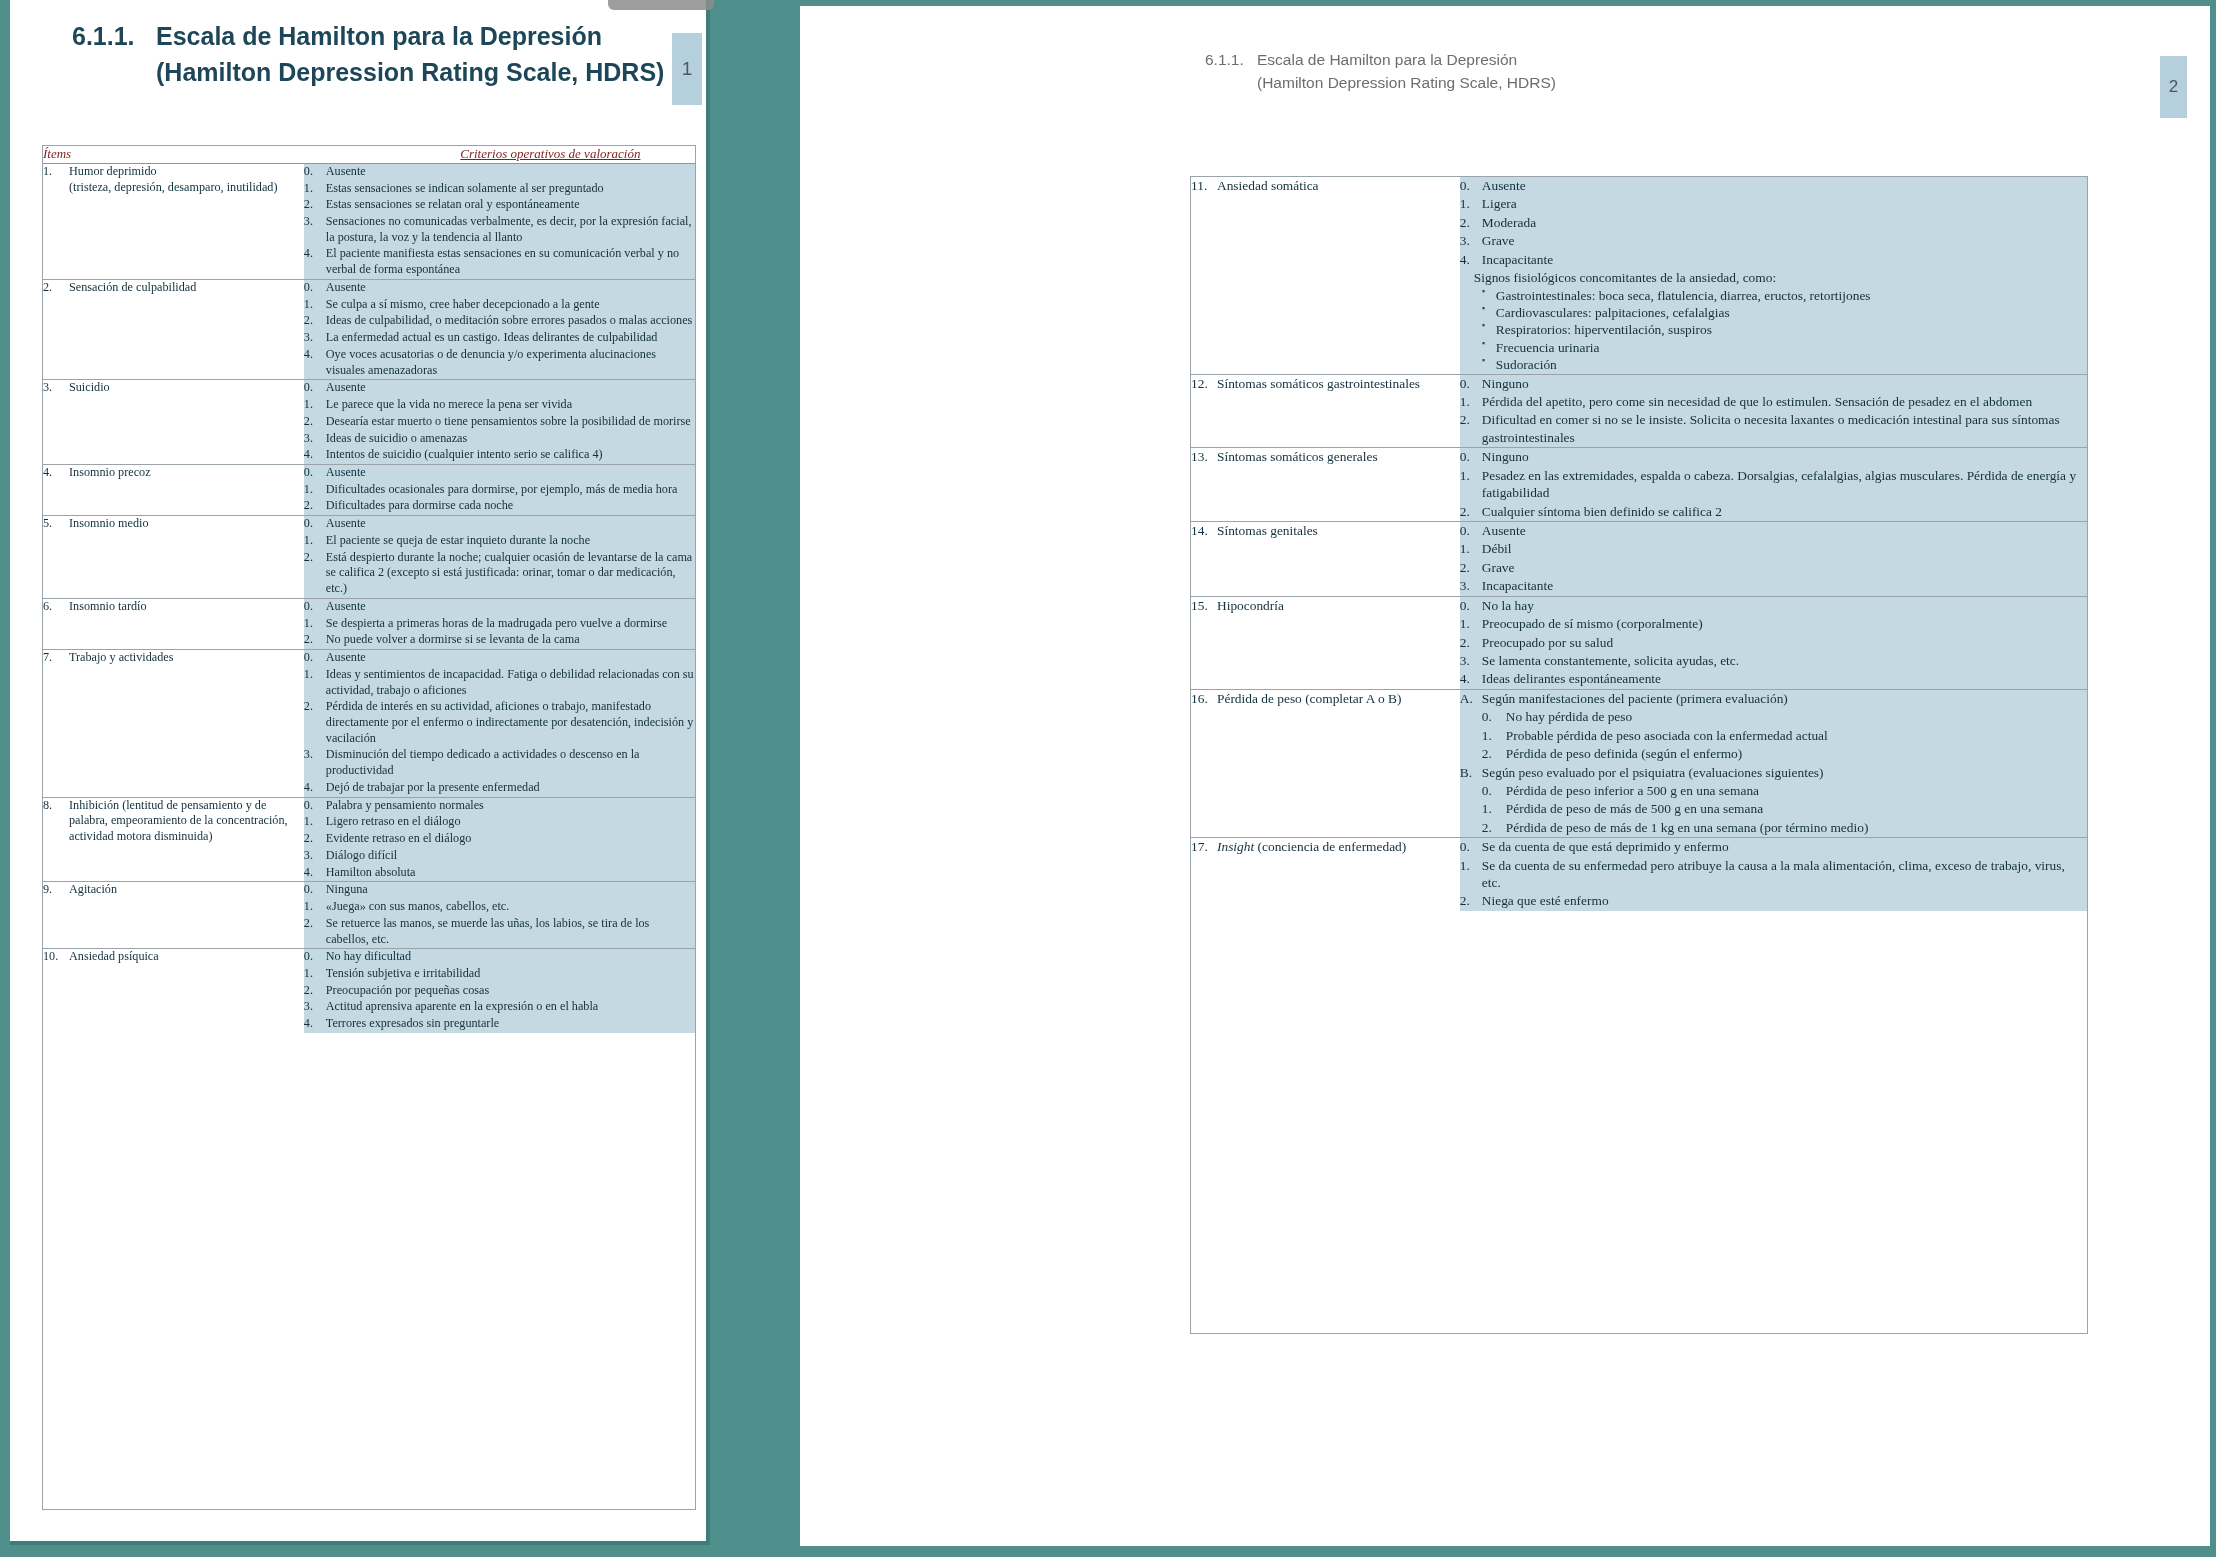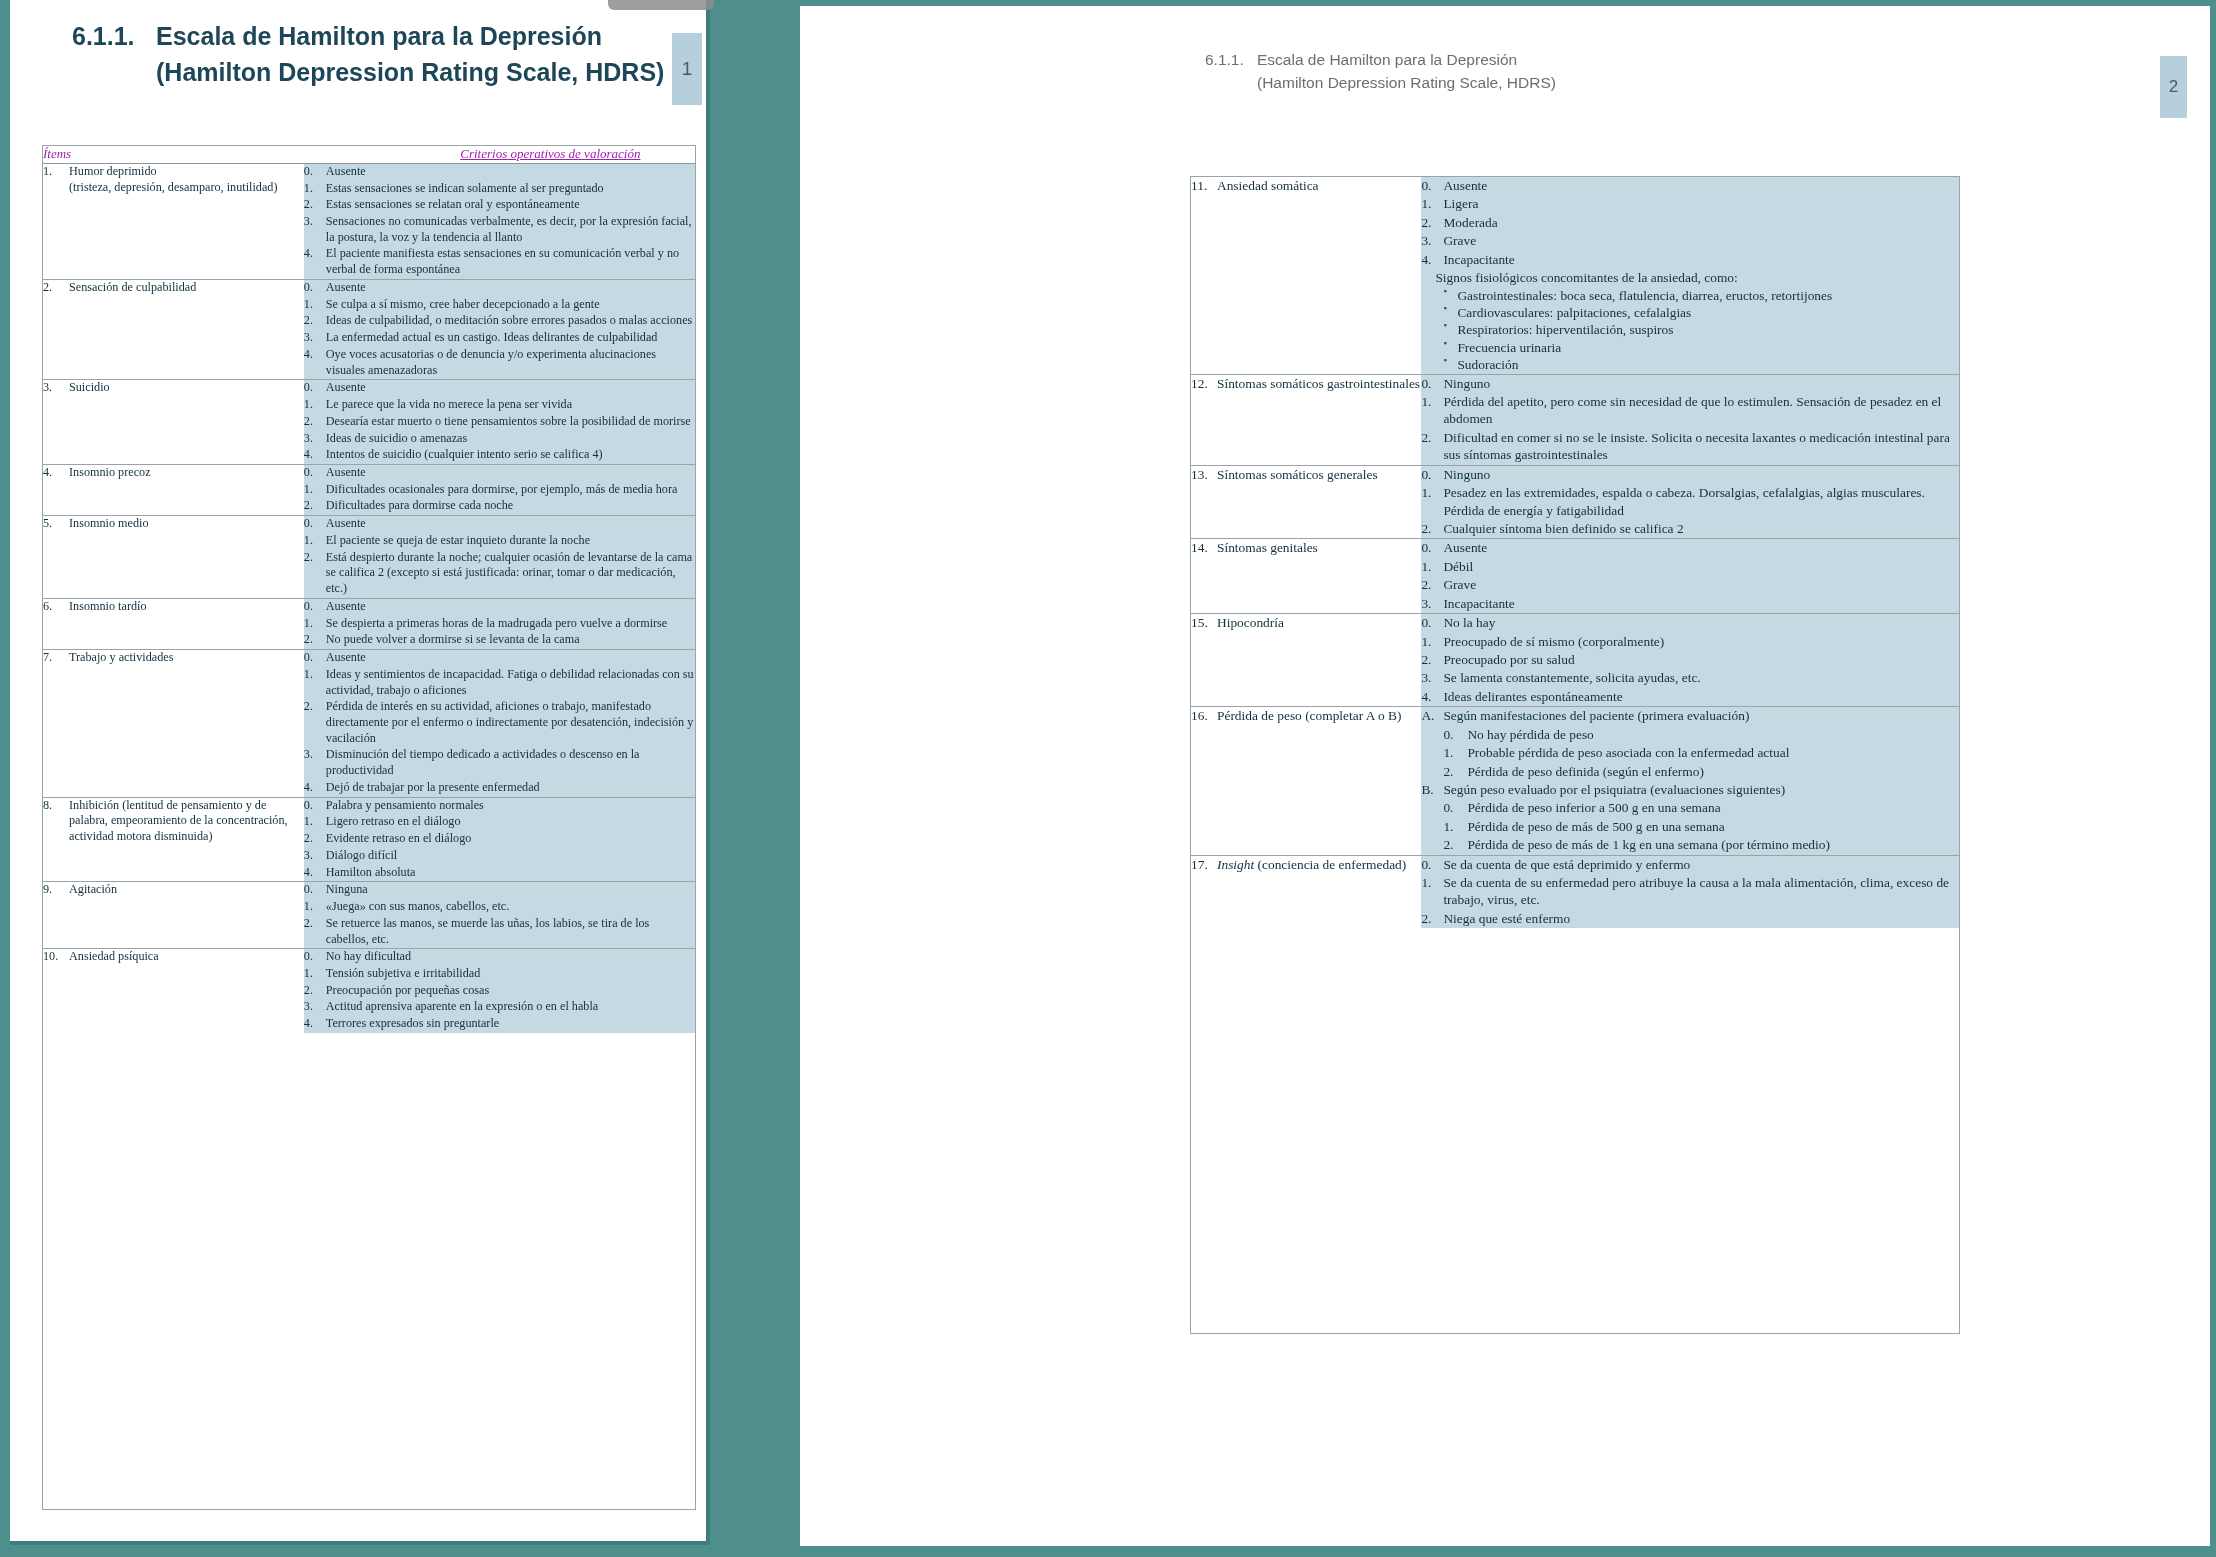--- a/index.html
+++ b/index.html
@@ -91,21 +91,21 @@
     border-collapse:collapse;
     width:100%;
     table-layout:fixed;
   }
   table.scale td{
     vertical-align:top;
     padding:0;
   }
   .thead td{
     font-style:italic;
-    color:#a21caf;
+    color:#7f1d1d;
     border-bottom:1px solid #8d969b;
     padding:9px 8px 6px 10px;
   }
   .thead td.c2{ text-align:left; padding-left:0; }
   .thead .crit-label{ display:block; }
 
   tr.row > td{
     border-top:1px solid #9aa3a7;
   }
   tr.row:first-of-type > td{ border-top:none; }
@@ -544,21 +544,21 @@
       <div class="l1">
         <span class="num">6.1.1.</span><span class="txt">Escala de Hamilton para la Depresión</span>
       </div>
       <div class="l2">
         <span class="num"></span><span class="txt">(Hamilton Depression Rating Scale, HDRS)</span>
       </div>
     </div>
 
     <div class="pagechip" id="chip-right" style="left:1357px; top:47px;">2</div>
 
-    <div class="tbl-wrap" id="tbl-right" style="left:387px; top:167px; width:770px; height:1158px;">
+    <div class="tbl-wrap" id="tbl-right" style="left:387px; top:167px; width:898px; height:1158px;">
       <table class="scale">
         <colgroup>
             <col style="width:30%">
             <col style="width:70%">
           </colgroup>
         <tbody id="body-right">
             <tr class="row">
               <td class="itemcell">
                 <div class="itm">
                   <span class="n">11.</span>

